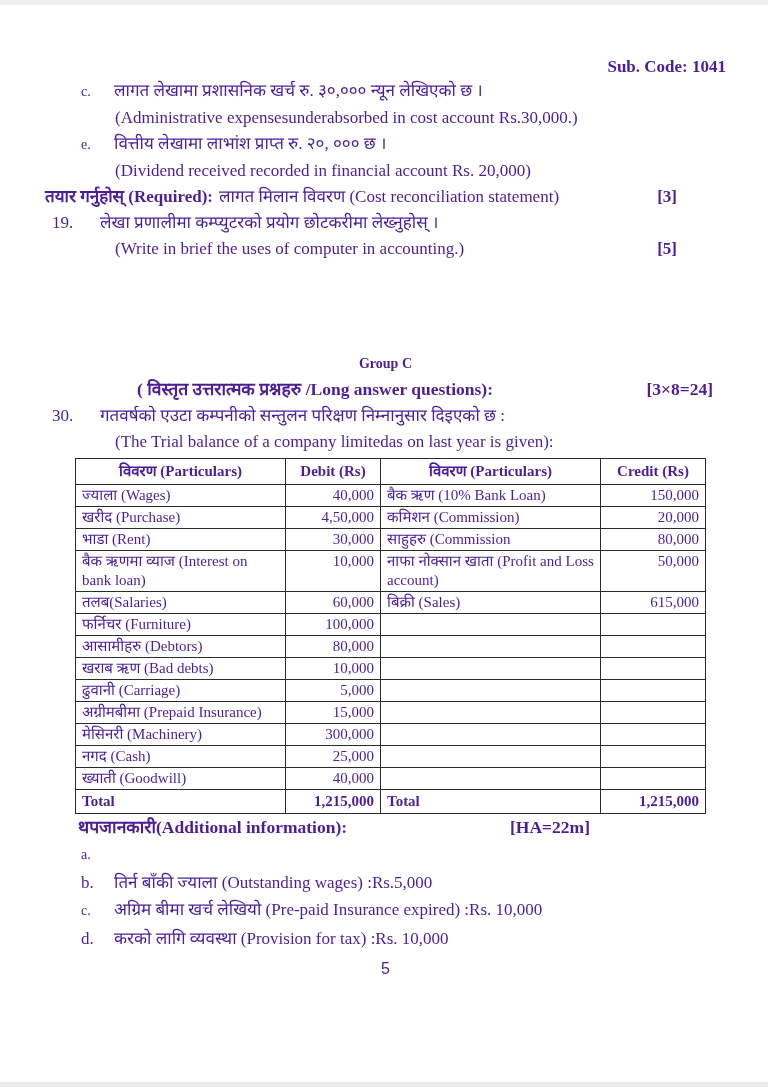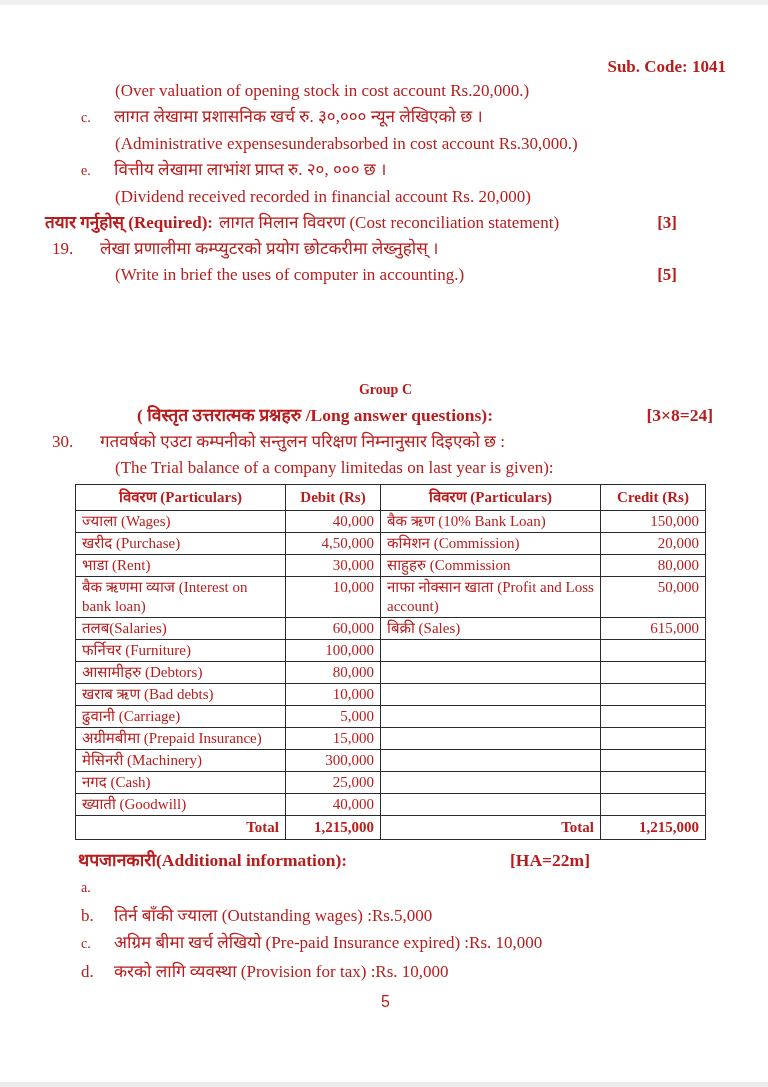--- a/index.html
+++ b/index.html
@@ -1,20 +1,20 @@
 <!DOCTYPE html>
 <html><head>
 <meta charset="utf-8">
 <style>
   html,body { margin:0; padding:0; background:#fff; }
   .page {
     position:relative;
     width:768px; height:1087px;
     background:#ffffff;
-    color:#b91c1c;
+    color:#4c1d95;
     font-family:"Liberation Serif","DejaVu Serif",serif;
     overflow:hidden;
   }
   .edge { position:absolute; left:0; right:0; height:5px; background:#f0f0f0; }
   .edge.top { top:0; }
   .edge.bottom { bottom:0; background:#ececec; }
   .content { padding:56px 42px 0 45px; }
 
   .subcode { text-align:right; font-weight:bold; font-size:17px; line-height:22px; }
 
@@ -47,38 +47,37 @@
   table.tb td, table.tb th {
     border:1px solid #2b2b2b;
     padding:1px 6px;
     line-height:19px;
     vertical-align:top;
     overflow:hidden;
   }
   table.tb th { font-weight:bold; text-align:center; padding:3px 4px; }
   td.amt { text-align:right; }
   tr.total-row td { font-weight:bold; padding:2px 6px; }
-  tr.total-row td.lbl { text-align:right; }
-
-  .addl-heading { display:flex; align-items:flex-end; font-weight:bold; font-size:17.5px; line-height:27px; margin-top:7px; margin-left:33px; }
+  tr.total-row td.lbl { text-align:left; }
+
+  .addl-heading { display:flex; align-items:flex-end; font-weight:bold; font-size:17.5px; line-height:27px; margin-left:33px; }
   .addl-item { display:flex; align-items:baseline; font-size:17px; line-height:27.5px; }
 
   .pagenum { text-align:center; font-family:"Liberation Sans","DejaVu Sans",sans-serif; font-size:16px; margin-top:8px; }
 </style>
 </head>
 <body>
 
 <div class="page">
   <div class="edge top"></div>
 
   <div class="content">
 
     <div class="subcode">Sub. Code: 1041</div>
 
-    <div class="line indent70">(Over valuation of opening stock in cost account Rs.20,000.)</div>
 
     <div class="item">
       <span class="marker marker-sm">c.</span>
       <span>लागत लेखामा प्रशासनिक खर्च रु. ३०,००० न्यून लेखिएको छ ।</span>
     </div>
     <div class="line indent70">(Administrative expensesunderabsorbed in cost account Rs.30,000.)</div>
 
     <div class="item">
       <span class="marker marker-sm">e.</span>
       <span>वित्तीय लेखामा लाभांश प्राप्त रु. २०, ००० छ ।</span>

